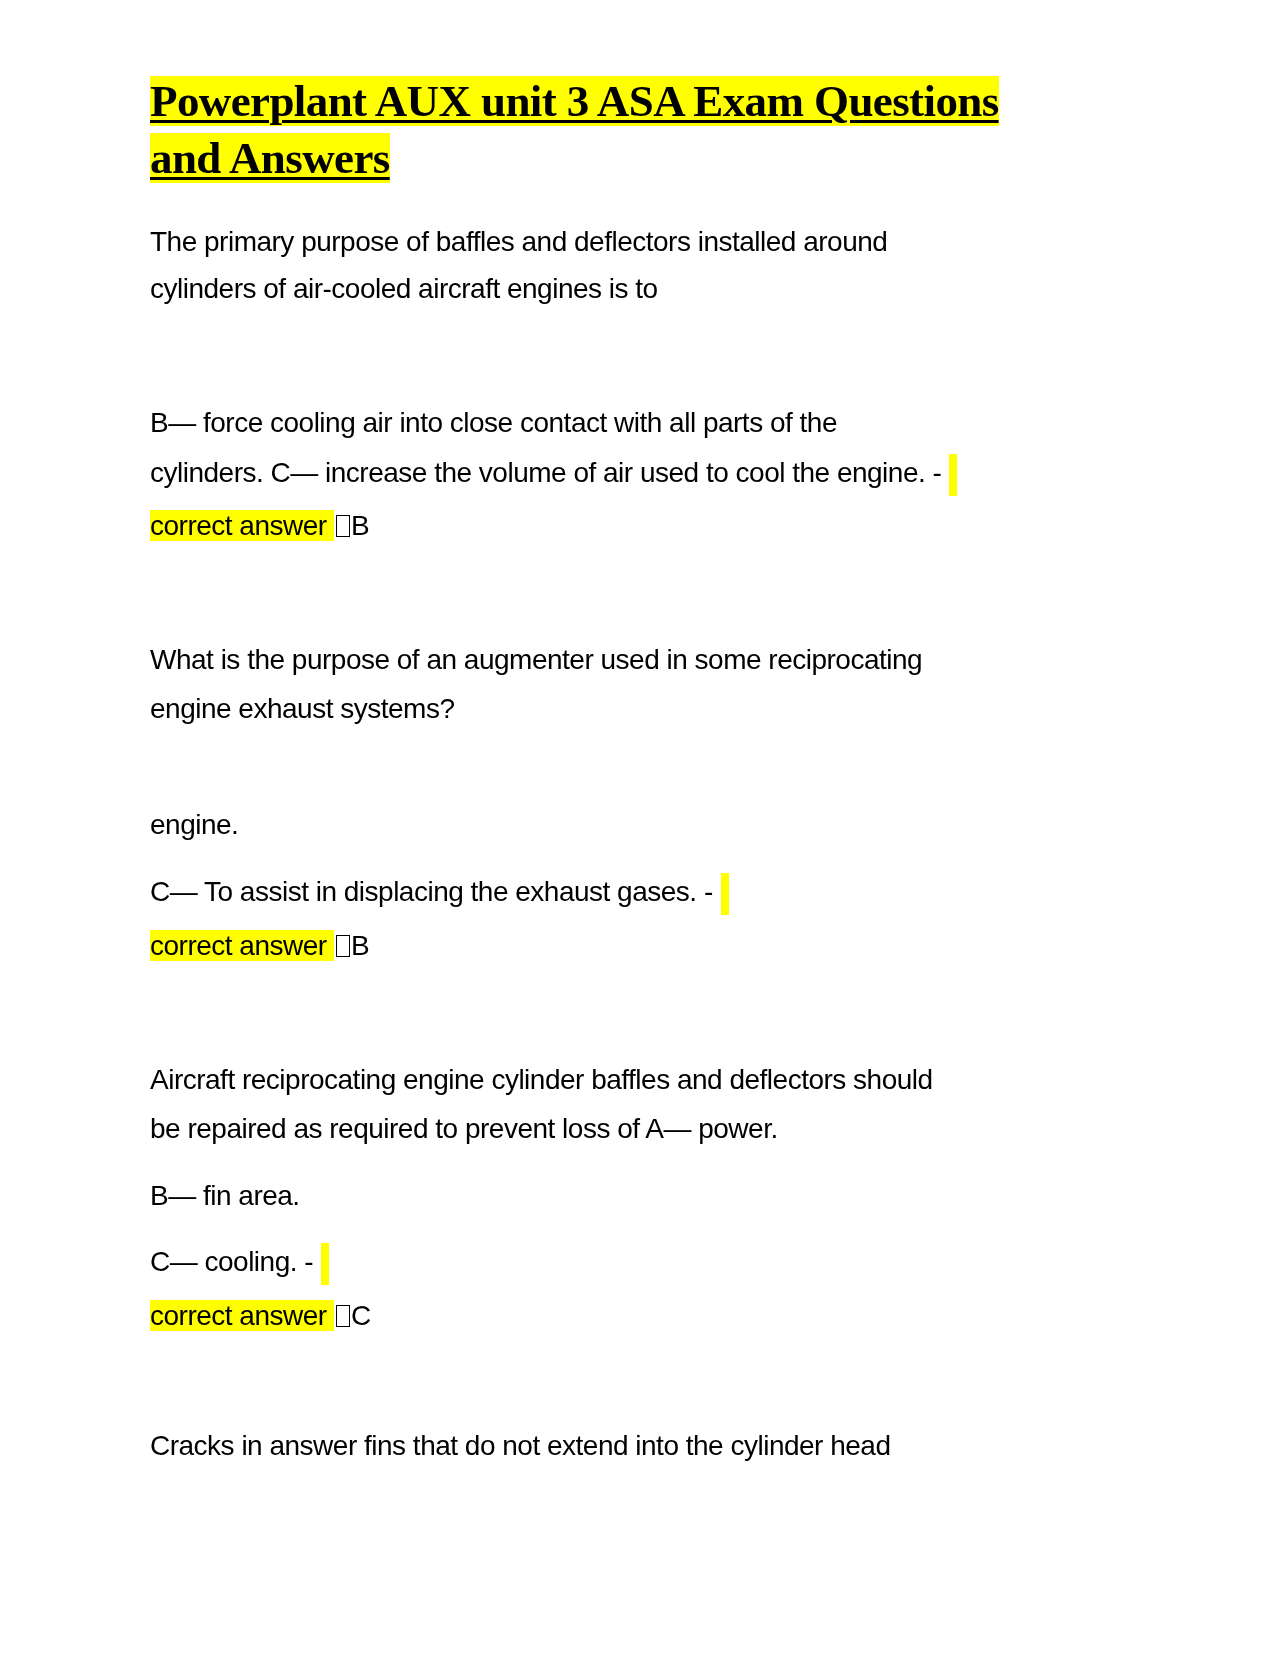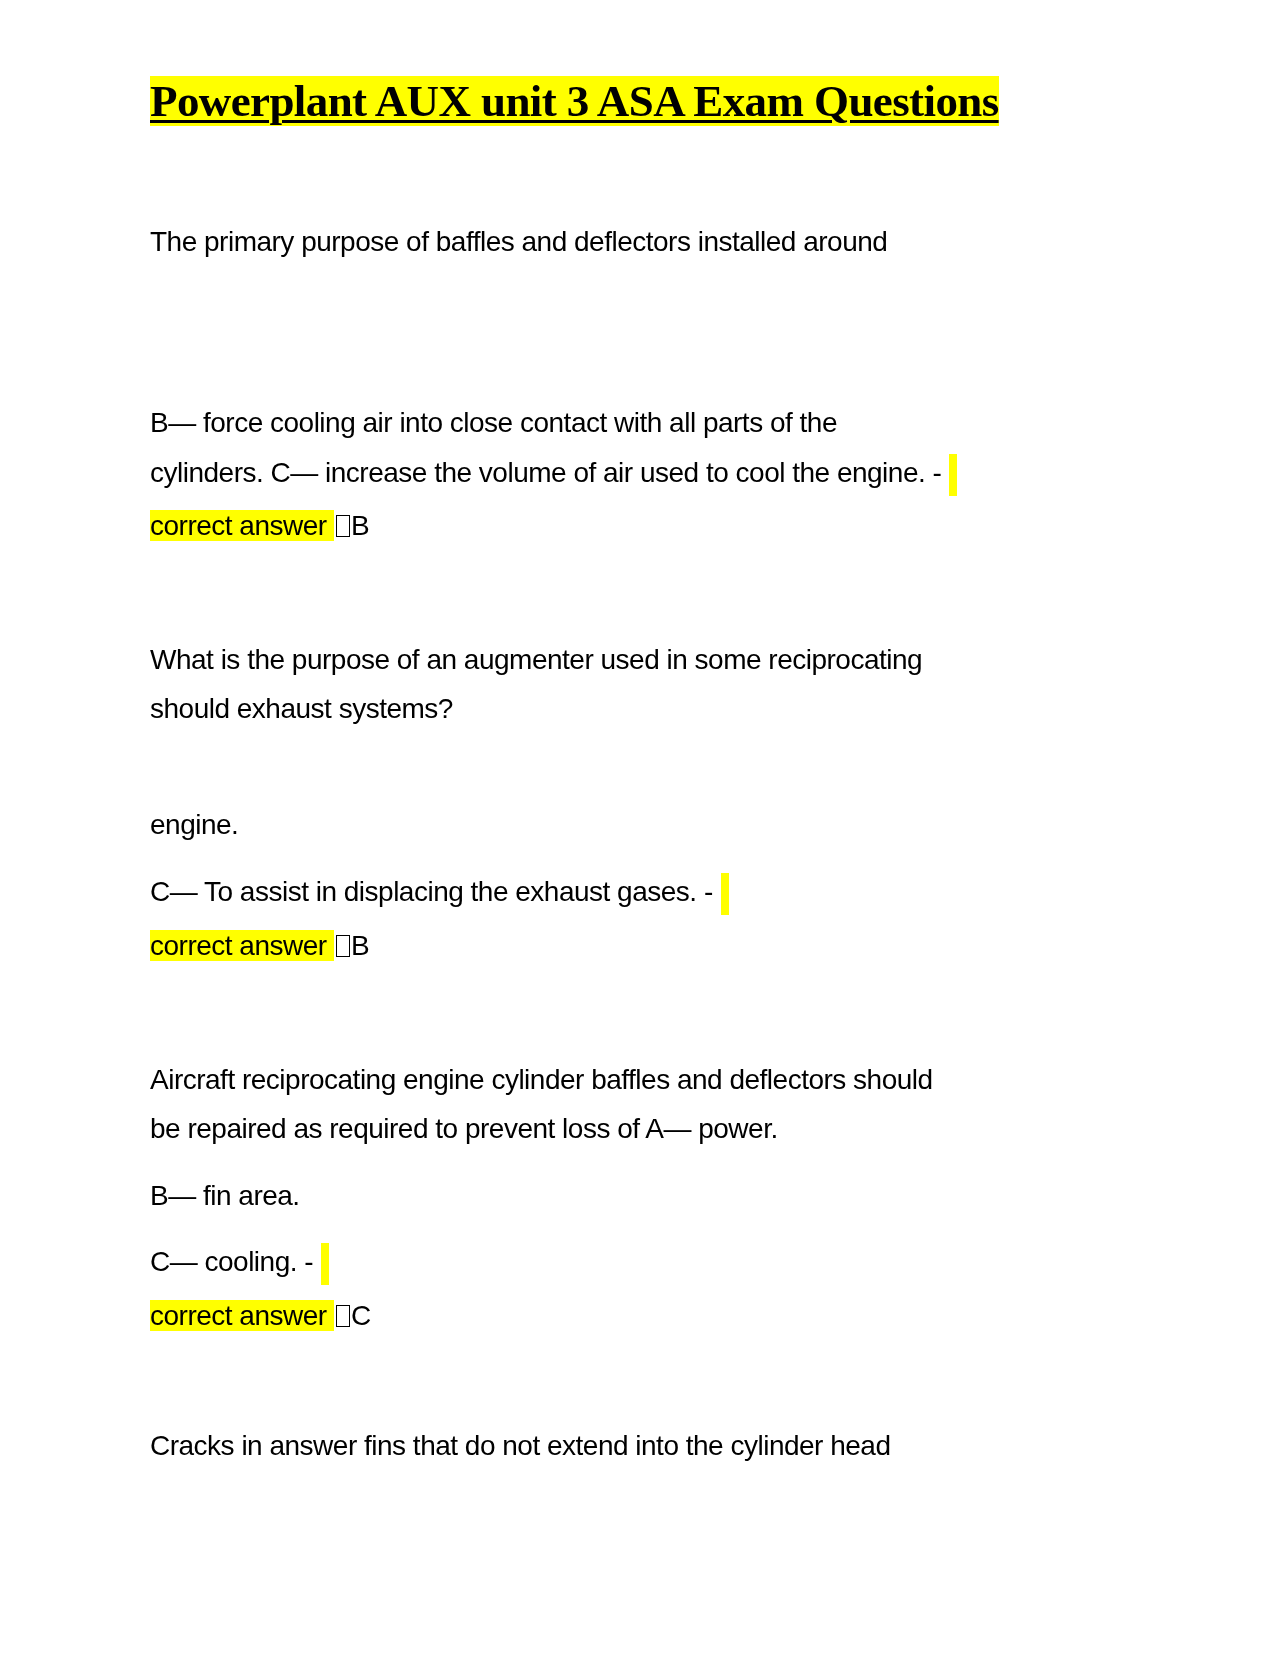--- a/index.html
+++ b/index.html
@@ -22,29 +22,31 @@
     .marker { display: inline-block; width: 8px; height: 42px; background: #ffff00; vertical-align: middle; margin-left: 8px; }
     .box { display: inline-block; width: 14px; height: 22px; border: 1.5px solid #000; box-sizing: border-box; vertical-align: -2px; margin-left: 2px; margin-right: 1px; }
   </style>
 </head>
 <body>
 
 <div class="page">
 
   <div class="title">
     <span>Powerplant AUX unit 3 ASA Exam Questions</span><br>
+    <span>and Answers</span>
   </div>
 
   <div class="line" style="top:224px">The primary purpose of baffles and deflectors installed around</div>
+  <div class="line" style="top:271px">cylinders of air-cooled aircraft engines is to</div>
   <div class="line" style="top:405px">B— force cooling air into close contact with all parts of the</div>
   <div class="line" style="top:454px"><span>cylinders. C— increase the volume of air used to cool the engine. -</span><span class="marker"></span></div>
   <div class="line" style="top:508px"><span class="hl">correct answer </span><span class="box"></span><span>B</span></div>
 
   <div class="line" style="top:642px">What is the purpose of an augmenter used in some reciprocating</div>
-  <div class="line" style="top:691px">should exhaust systems?</div>
+  <div class="line" style="top:691px">engine exhaust systems?</div>
   <div class="line" style="top:807px">engine.</div>
   <div class="line" style="top:873px"><span>C— To assist in displacing the exhaust gases. -</span><span class="marker"></span></div>
   <div class="line" style="top:928px"><span class="hl">correct answer </span><span class="box"></span><span>B</span></div>
 
   <div class="line" style="top:1062px">Aircraft reciprocating engine cylinder baffles and deflectors should</div>
   <div class="line" style="top:1111px">be repaired as required to prevent loss of A— power.</div>
   <div class="line" style="top:1178px">B— fin area.</div>
   <div class="line" style="top:1243px"><span>C— cooling. -</span><span class="marker"></span></div>
   <div class="line" style="top:1298px"><span class="hl">correct answer </span><span class="box"></span><span>C</span></div>
 

